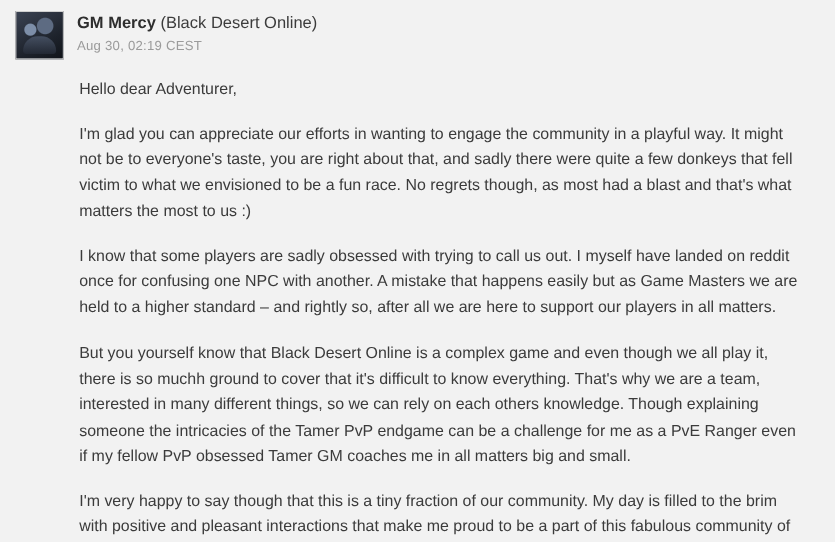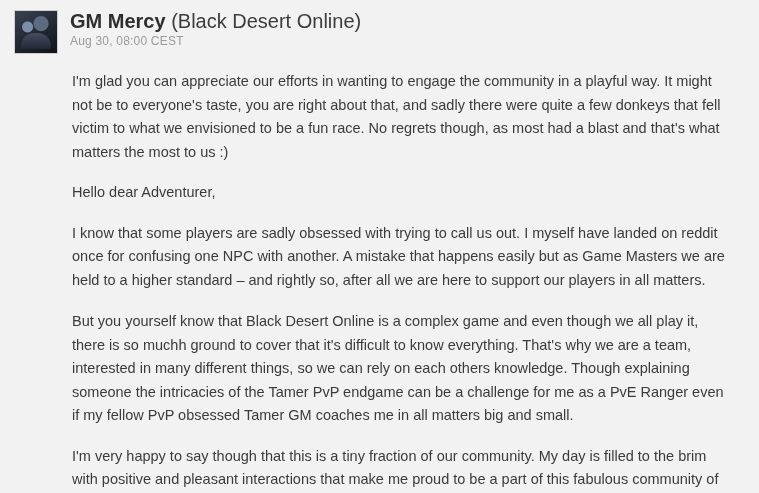--- a/index.html
+++ b/index.html
@@ -53,21 +53,21 @@
     height: 16px;
     background: linear-gradient(180deg, #4a5568 0%, #242a36 100%);
     border-radius: 14px 14px 3px 3px;
     opacity: .85;
   }
   .header-text {
     padding-left: 12px;
     padding-top: 1px;
   }
   .name-line {
-    font-size: 20px;
+    font-size: 15px;
     line-height: 20px;
     color: #3c3c3c;
   }
   .author {
     font-weight: bold;
     color: #2e2e2e;
   }
   .author-suffix {
     font-weight: normal;
     color: #3c3c3c;
@@ -99,25 +99,25 @@
 <div class="post">
 
   <div class="post-header">
     <div class="avatar">
       <div class="glyph"></div>
     </div>
     <div class="header-text">
       <div class="name-line">
         <span class="author">GM Mercy</span><span class="author-suffix"> (Black Desert Online)</span>
       </div>
-      <div class="timestamp">Aug 30, 08:00 CEST</div>
+      <div class="timestamp">Aug 30, 02:19 CEST</div>
     </div>
   </div>
 
   <div class="post-body">
+    <p>Hello dear Adventurer,</p>
     <p>I'm glad you can appreciate our efforts in wanting to engage the community in a playful way. It might not be to everyone's taste, you are right about that, and sadly there were quite a few donkeys that fell victim to what we envisioned to be a fun race. No regrets though, as most had a blast and that's what matters the most to us :)</p>
-    <p>Hello dear Adventurer,</p>
     <p class="tight">I know that some players are sadly obsessed with trying to call us out. I myself have landed on reddit once for confusing one NPC with another. A mistake that happens easily but as Game Masters we are held to a higher standard – and rightly so, after all we are here to support our players in all matters.</p>
     <p>But you yourself know that Black Desert Online is a complex game and even though we all play it, there is so muchh ground to cover that it's difficult to know everything. That's why we are a team, interested in many different things, so we can rely on each others knowledge. Though explaining someone the intricacies of the Tamer PvP endgame can be a challenge for me as a PvE Ranger even if my fellow PvP obsessed Tamer GM coaches me in all matters big and small.</p>
     <p>I'm very happy to say though that this is a tiny fraction of our community. My day is filled to the brim with positive and pleasant interactions that make me proud to be a part of this fabulous community of the best MMO there is (in my opinion :D)</p>
   </div>
 
 </div>
 
 </body></html>

